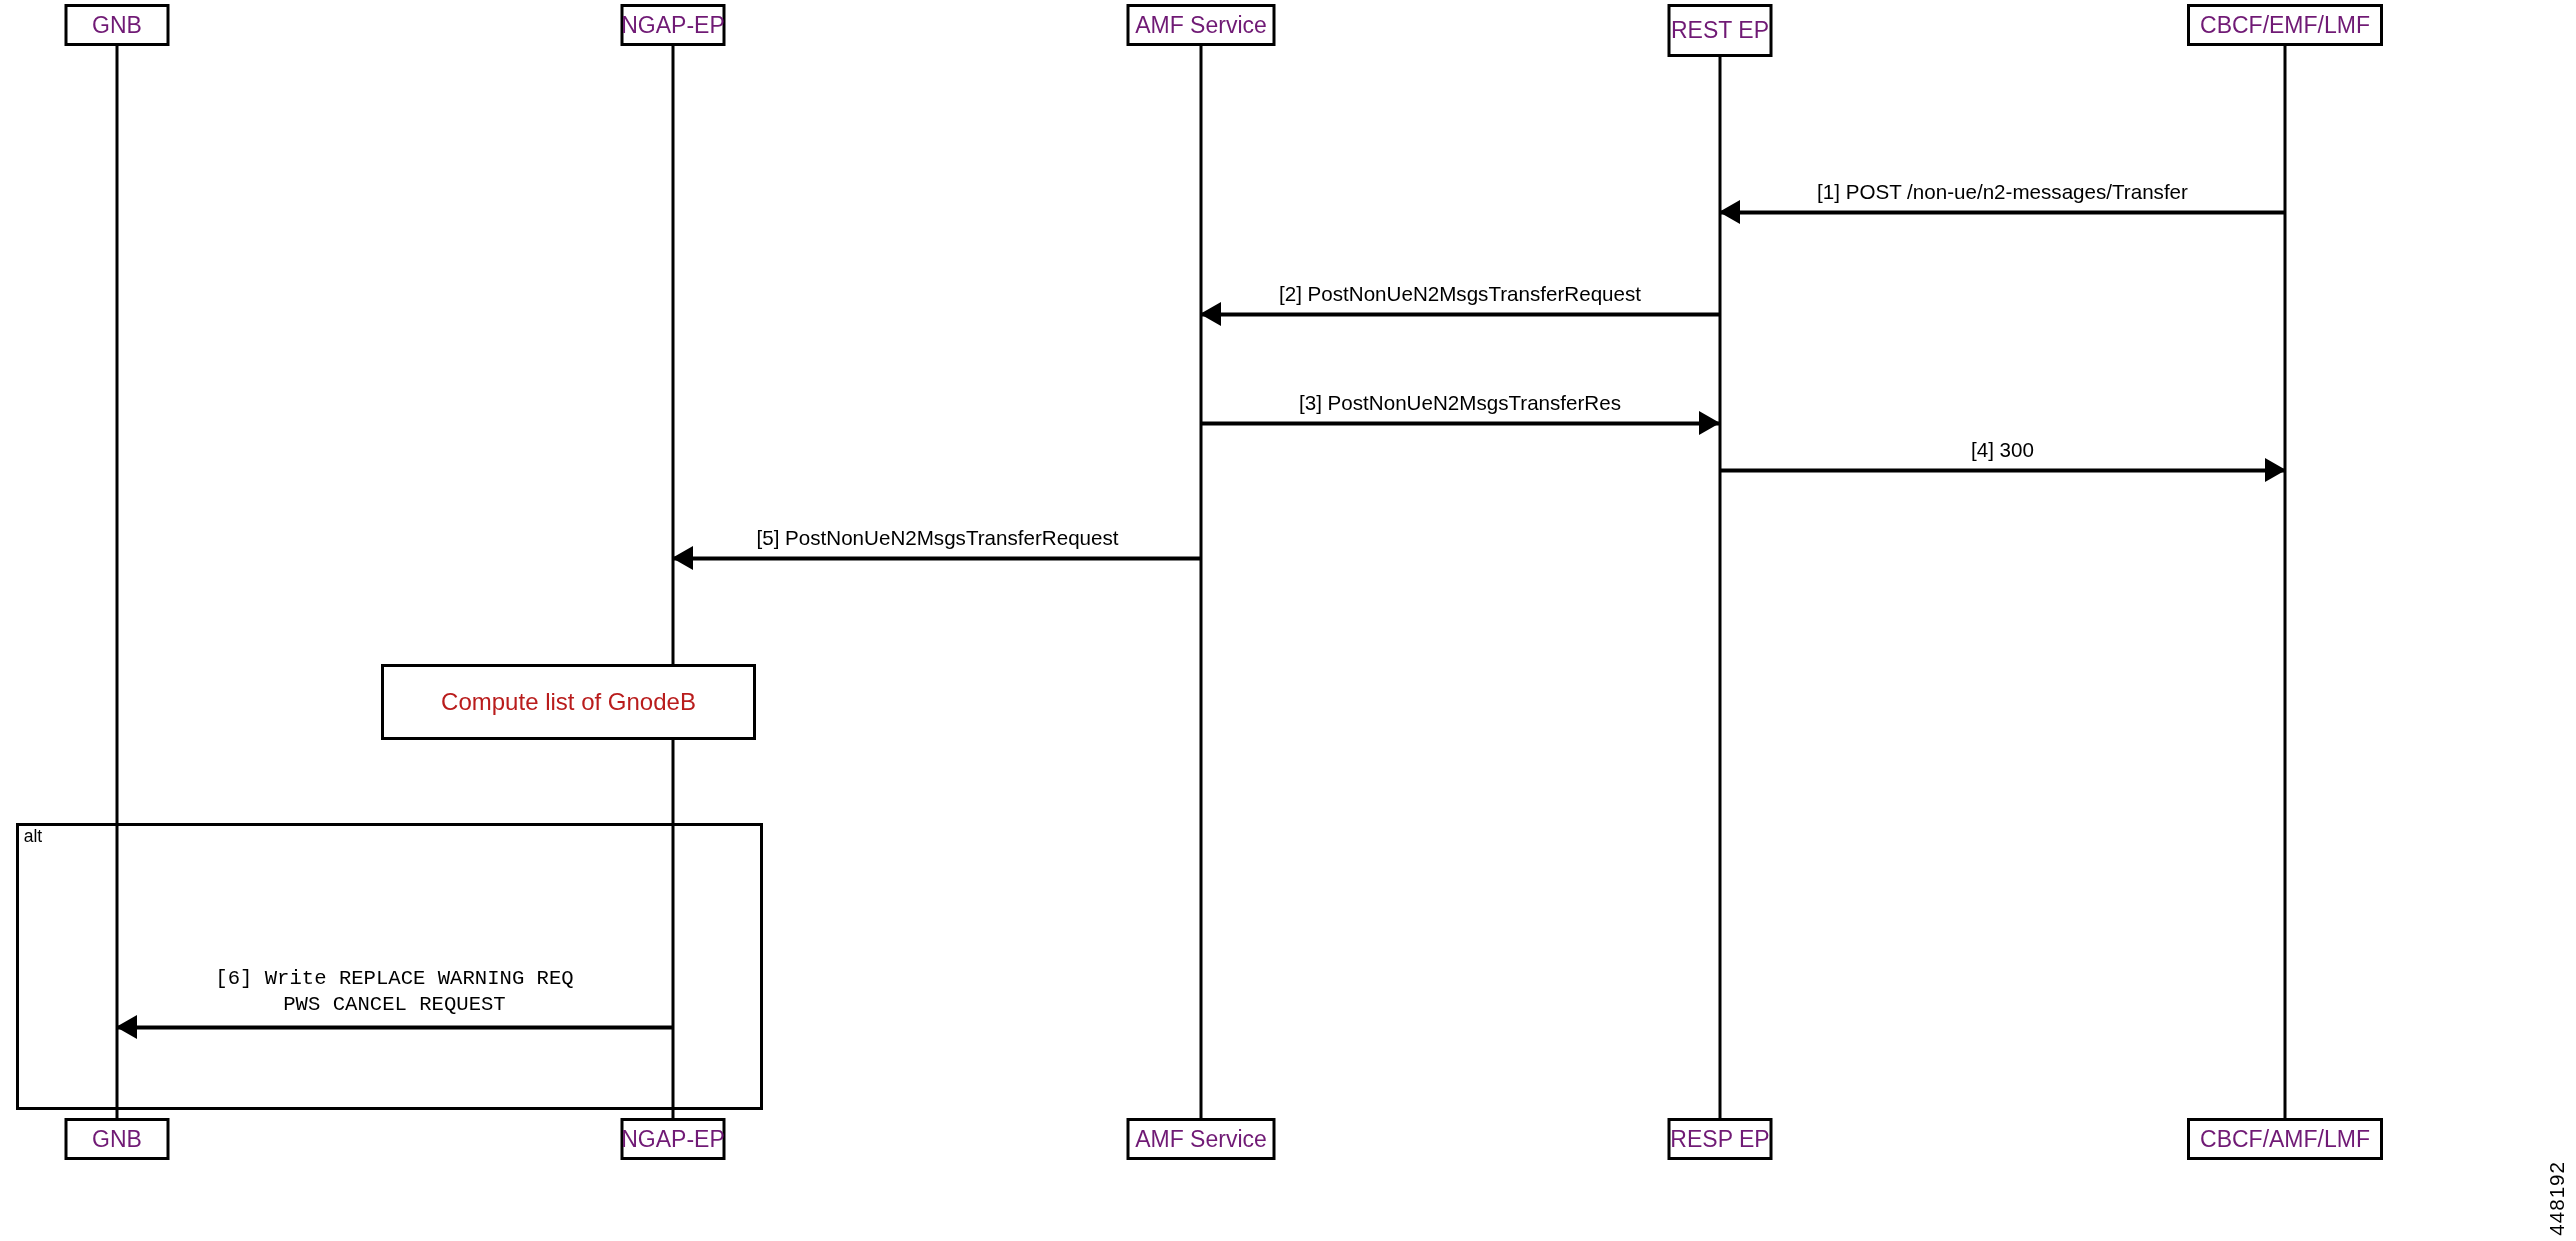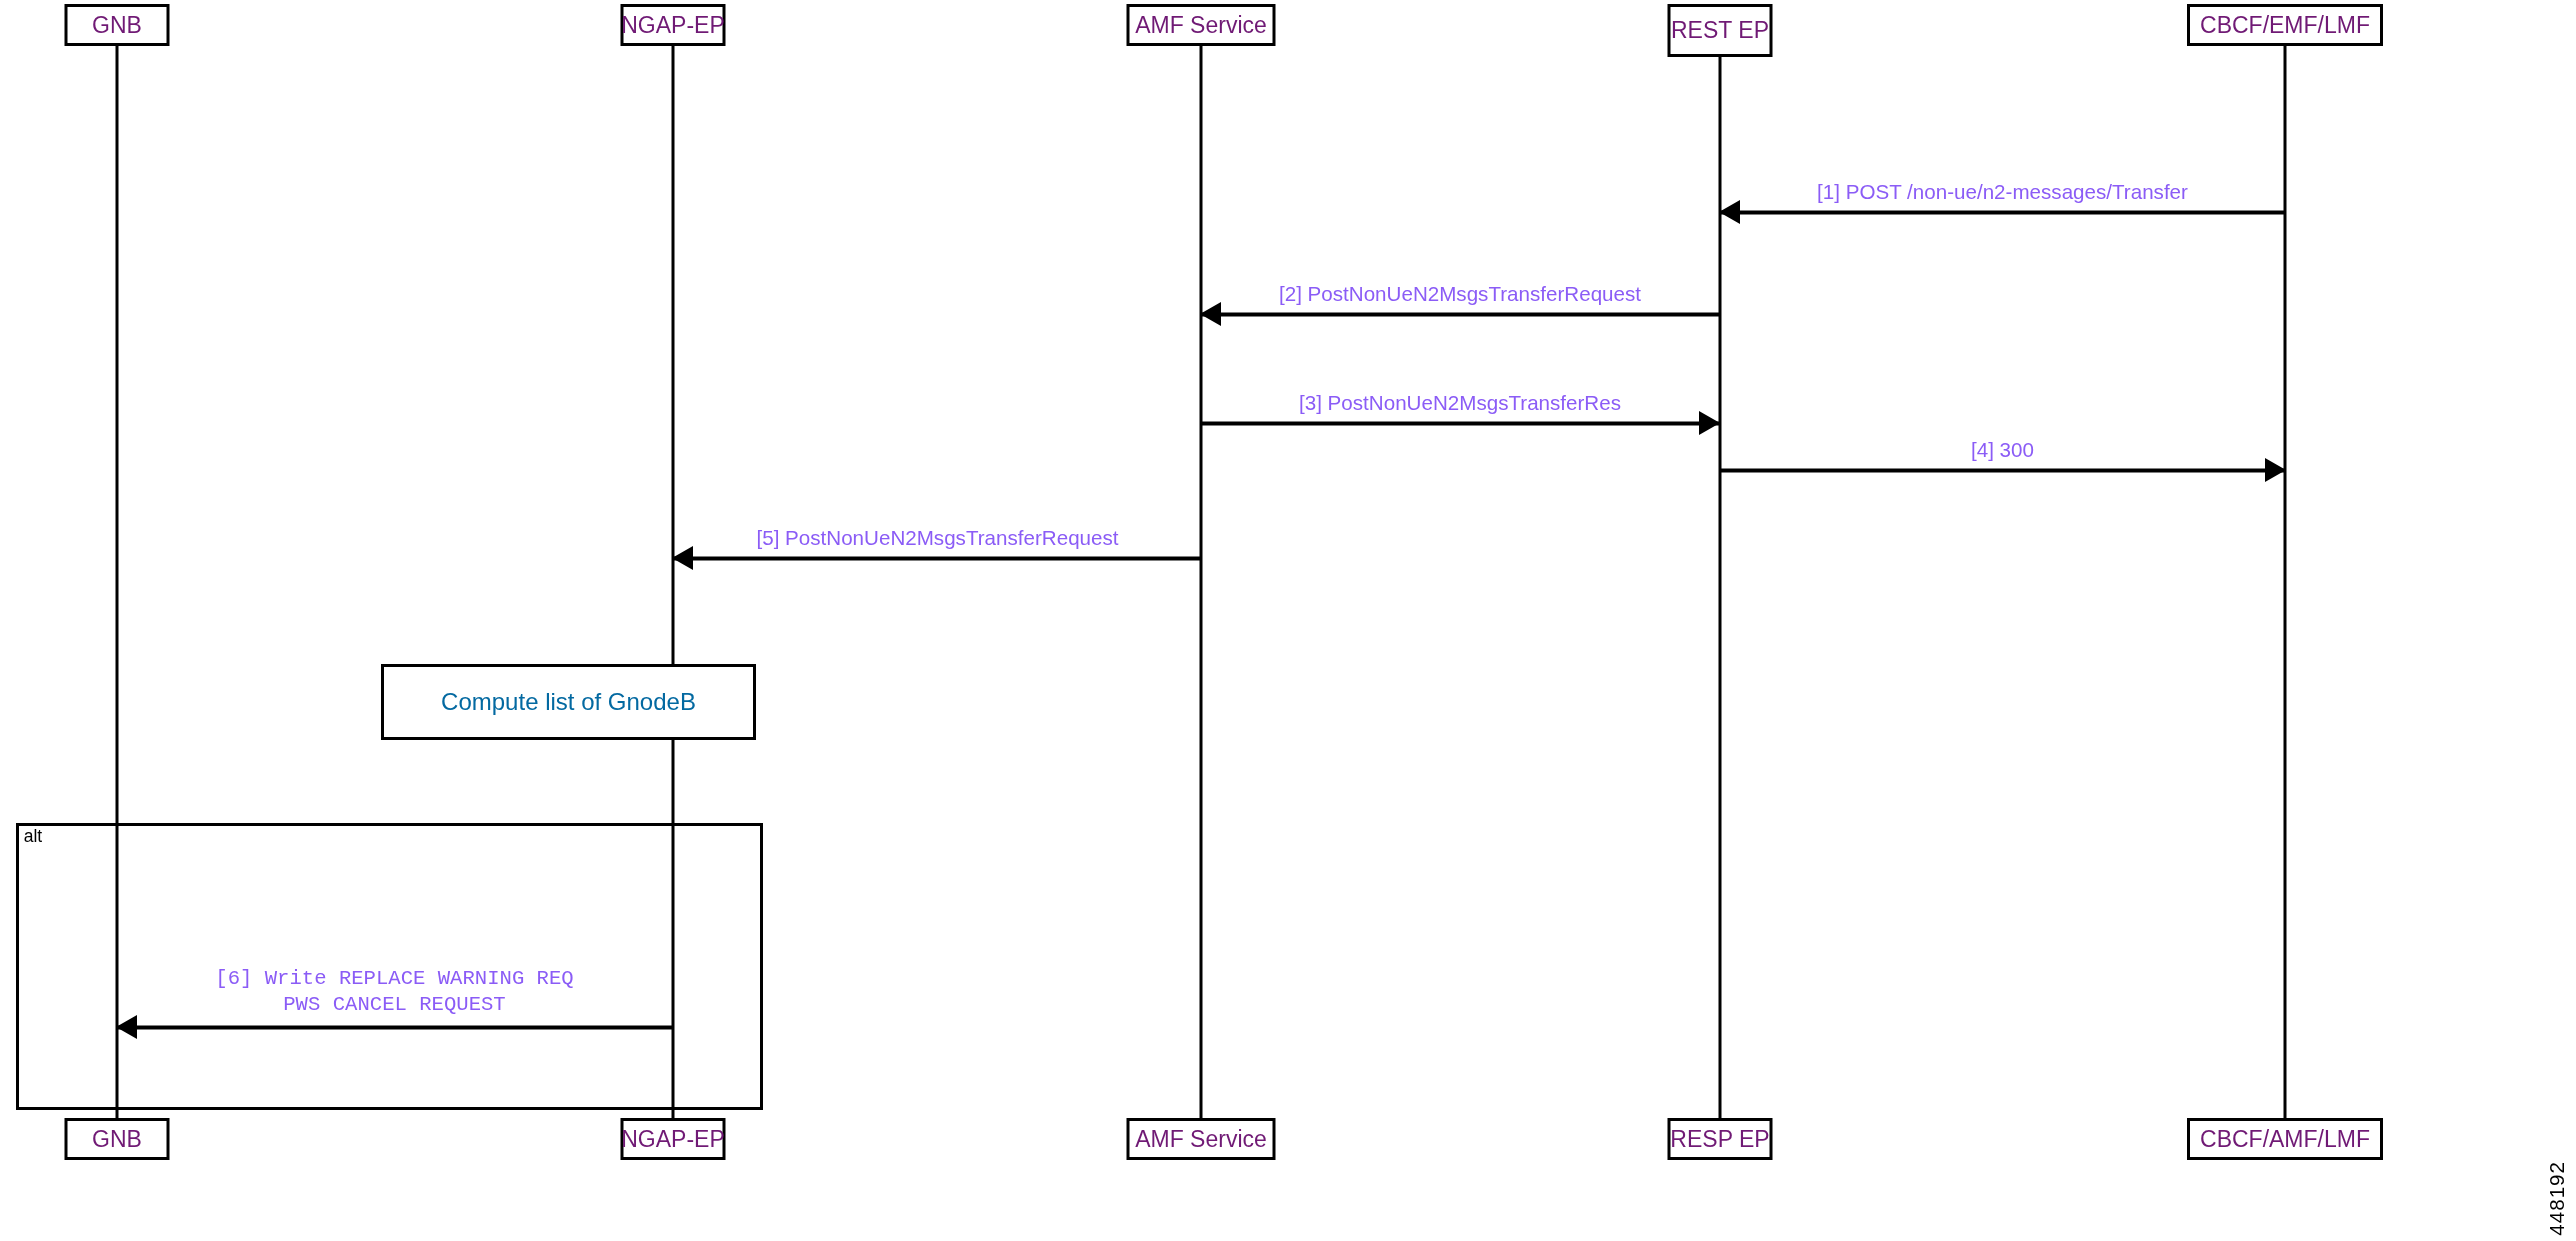--- a/index.html
+++ b/index.html
@@ -78,42 +78,42 @@
   }
   .msg .msg-label {
     position: absolute;
     left: 0;
     right: 0;
     bottom: 7.2px;
     text-align: center;
     font-size: 20.6px;
     line-height: 1.25;
     white-space: nowrap;
-    color: #8b5cf6;
+    color: #000000;
   }
   .msg .msg-label.multi {
     white-space: pre-line;
     bottom: 9.3px;
     font-family: Liberation Mono, monospace;
   }
 
   
   .note-box {
     position: absolute;
     box-sizing: border-box;
     border: 3.1px solid #000000;
     background: #ffffff;
     display: flex;
     align-items: center;
     justify-content: center;
   }
   .note-box .note-label {
     font-size: 24px;
     line-height: 1.2;
-    color: #0369a1;
+    color: #b91c1c;
     white-space: nowrap;
   }
 
   
   .frag {
     position: absolute;
     box-sizing: border-box;
     border: 3.1px solid #000000;
     background: transparent;
   }

